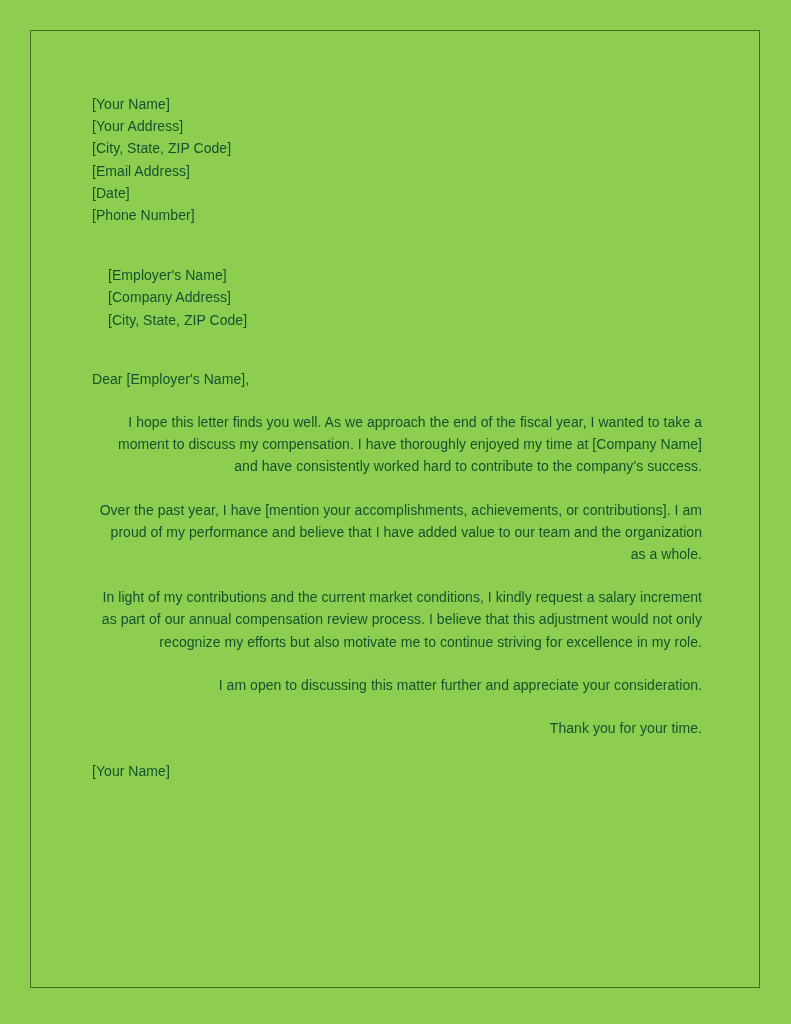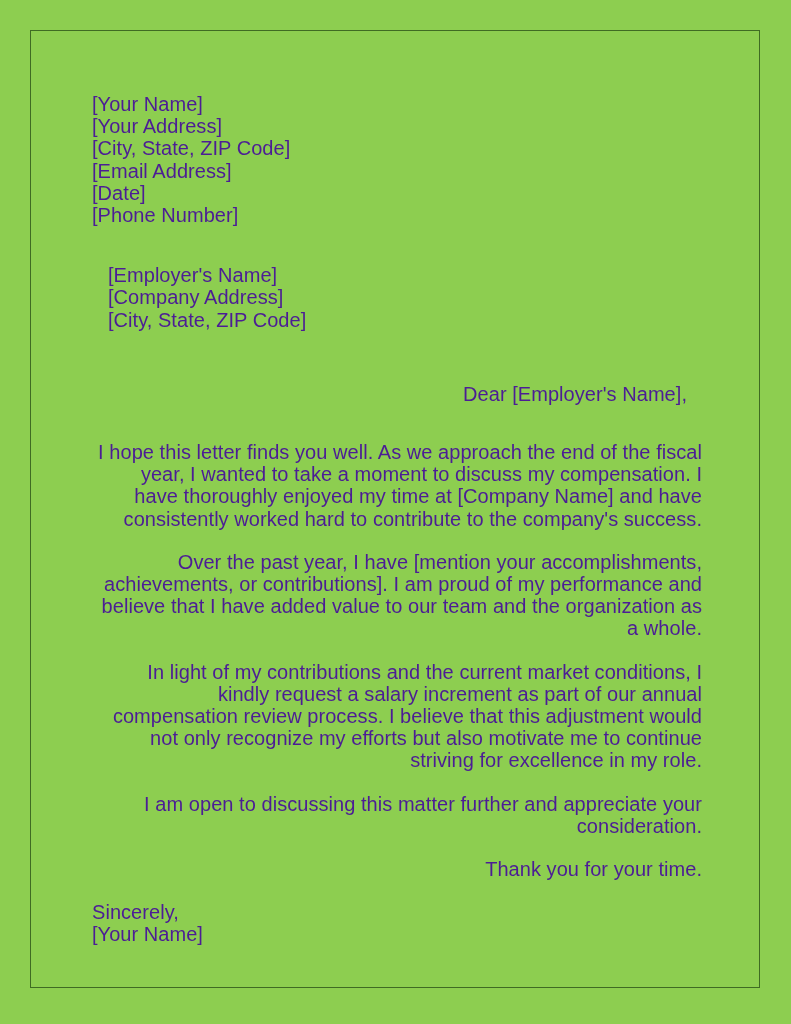--- a/index.html
+++ b/index.html
@@ -35,43 +35,43 @@
   }
 
   #letter {
     position: absolute;
     left: 92px;
     top: 93px;
     width: 610px;
   }
 
   .block {
-    color: #4c1d95;
-    font-size: 20px;
+    color: #14532d;
+    font-size: 14px;
     line-height: 22.2px;
     letter-spacing: 0.05px;
   }
 
   .line {
     display: block;
     white-space: pre;
   }
 
   .para {
     display: block;
     text-align: right;
   }
 
   
   .gap-1 { height: 22px; }
   .gap-2 { height: 21px; }
 
   .sender-block { margin: 0; }
   .recipient-block { margin: 16px; }
-  .salutation { margin: 15px; text-align: right; }
+  .salutation { margin: 0; }
   .sign-off { margin: 0; }
 </style>
 </head>
 <body>
 
 <div id="page">
 
   <div id="page-border"></div>
 
   <div id="letter">
@@ -113,18 +113,17 @@
 
     <div class="block para">I am open to discussing this matter further and appreciate your consideration.</div>
 
     <div class="gap-2"></div>
 
     <div class="block para">Thank you for your time.</div>
 
     <div class="gap-2"></div>
 
     <div class="block sign-off">
-      <span class="line">Sincerely,</span>
       <span class="line">[Your Name]</span>
     </div>
 
   </div>
 </div>
 
 </body></html>

